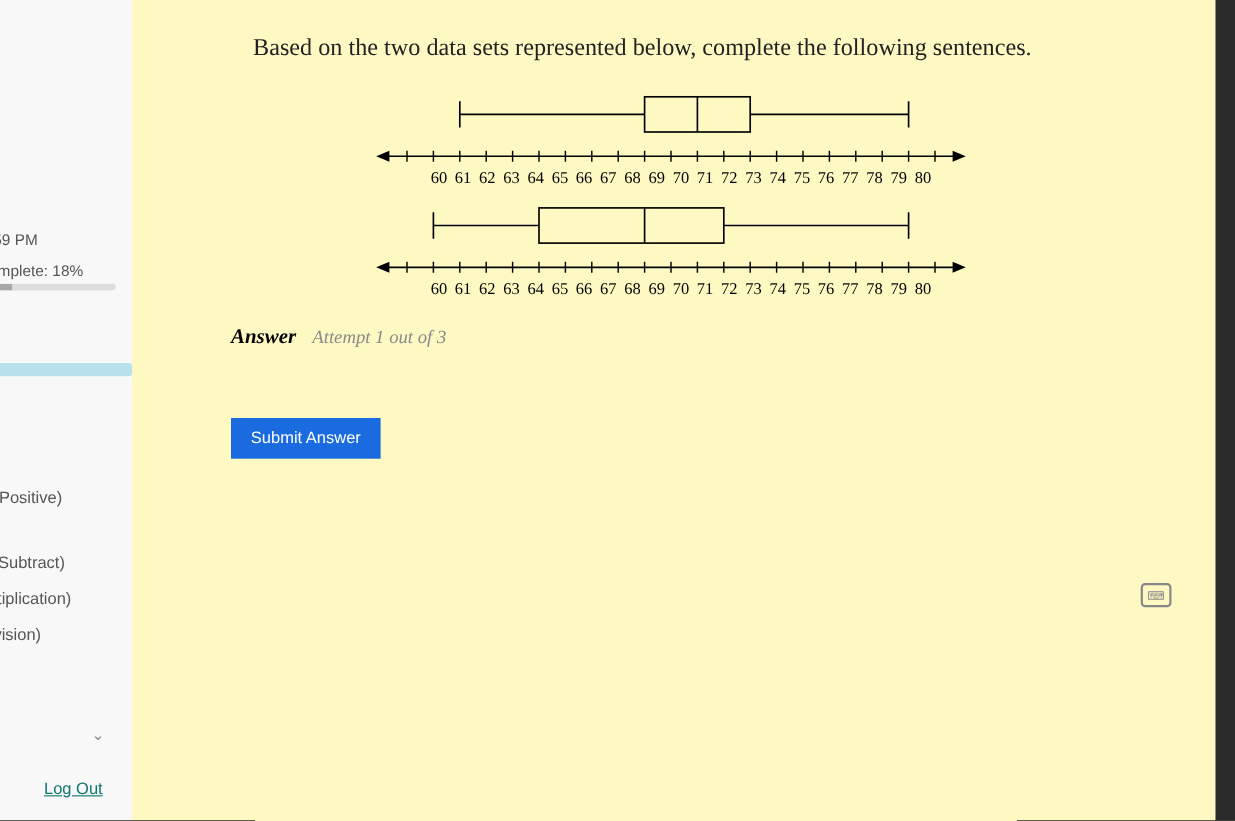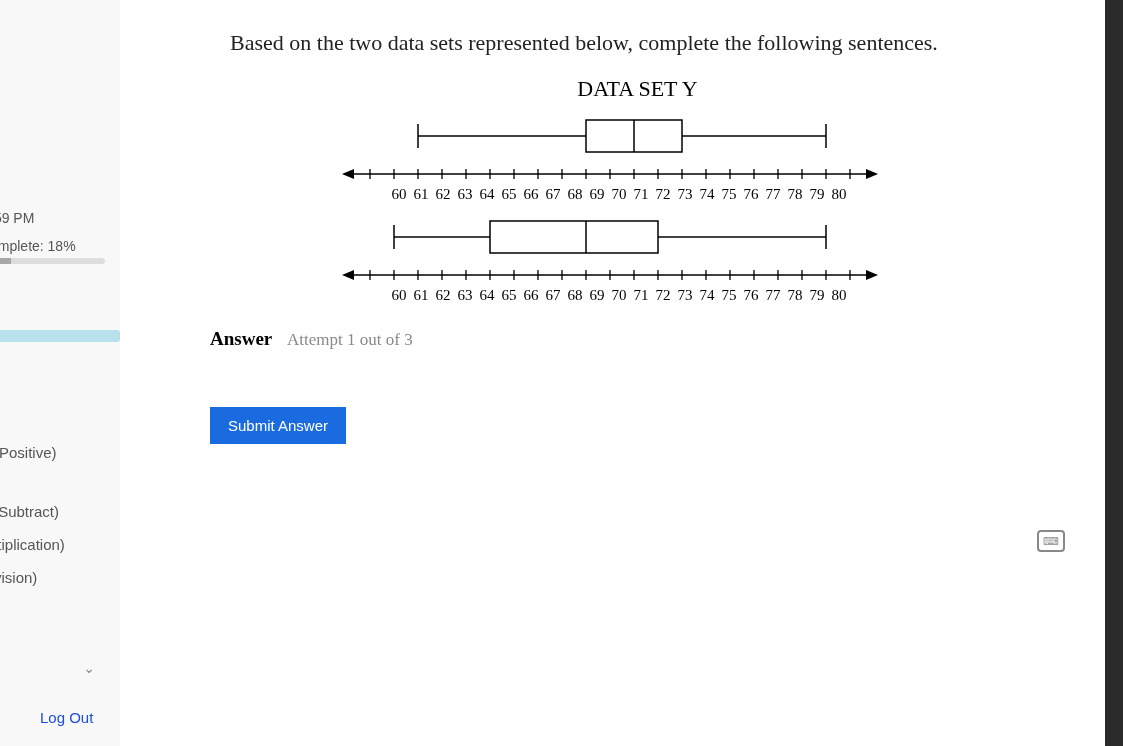--- a/index.html
+++ b/index.html
@@ -1,44 +1,44 @@
 <!DOCTYPE html>
 <html><head>
 <meta charset="utf-8">
 <style>
   * { box-sizing: border-box; }
   html, body { margin:0; padding:0; font-family: Georgia, 'Times New Roman', serif; background:#2a2a2a; }
   .screen { width:1123px; height:746px; position:relative; background:#2a2a2a; overflow:hidden; }
-  .main-panel { position:absolute; left:120px; top:0; right:18px; bottom:0; background:#ffffff; padding:20px 40px 20px 90px; }
+  .main-panel { position:absolute; left:120px; top:0; right:18px; bottom:0; background:#fef9c3; padding:20px 40px 20px 90px; }
   
   .sidebar { position:absolute; left:0; top:0; width:120px; height:746px; background:#f8f8f8; color:#444; font-family: Arial, Helvetica, sans-serif; }
   .sidebar .time { position:absolute; top:210px; left:-10px; font-size:14px; color:#555; }
   .sidebar .complete { position:absolute; top:238px; left:-10px; font-size:14px; color:#555; }
   .sidebar .bar { position:absolute; top:258px; left:-10px; width:115px; height:6px; background:#ddd; border-radius:3px; overflow:hidden; }
   .sidebar .bar .fill { height:100%; background:#a7a7a7; }
   .sidebar .items { position:absolute; top:330px; left:-10px; right:0; }
   .sidebar .item { font-size:15px; color:#555; padding:6px 4px; margin-bottom:4px; }
   .sidebar .item.active { background:#b9e1ec; border-radius:3px; }
-  .sidebar .logout { position:absolute; bottom:20px; left:40px; font-size:15px; color:#1d4ed8; font-family: Arial, sans-serif; }
+  .sidebar .logout { position:absolute; bottom:20px; left:40px; font-size:15px; color:#0f766e; font-family: Arial, sans-serif; text-decoration: underline; }
   .sidebar .caret { position:absolute; bottom:70px; right:25px; font-size:14px; color:#888; }
 
   .question-text { font-size:22px; color:#222; margin:10px 0 20px 20px; }
   .dataset-title { font-size:22px; text-align:center; margin:4px 0 6px 0; font-family: Georgia, serif; }
 
   .plot-wrap { width:540px; margin:0 0 6px 130px; }
   .boxplot svg { display:block; }
   .axis svg { display:block; }
   .axis-labels { display:flex; justify-content:flex-end; font-size:15px; font-family: Georgia, serif; width:480px; margin-left:30px; }
   .axis-labels span { width:22px; text-align:center; }
 
-  .answer-head { font-size:19px; margin:24px 0 40px 0; }
+  .answer-head { font-size:19px; margin:24px 0 26px 0;font-style:italic; }
   .answer-head .attempt { color:#8a8a8a; font-size:17px; margin-left:10px; }
   .sentence { font-size:21px; line-height:2.0; color:#222; }
   select.ans { font-size:16px; padding:2px 24px 2px 8px; border:1px solid #bbb; border-radius:3px; background:#fff; appearance:none; font-family:Arial,sans-serif; color:#555; background-image: linear-gradient(45deg, transparent 50%, #666 50%), linear-gradient(135deg, #666 50%, transparent 50%); background-position: right 10px center, right 5px center; background-size:5px 5px,5px 5px; background-repeat:no-repeat; vertical-align:baseline; min-width:100px;}
-  .submit-btn { margin-top:17px; background:#1a6be0; color:#fff; border:none; padding:10px 18px; font-size:15px; font-family: Arial, sans-serif; cursor:pointer; }
+  .submit-btn { margin-top:36px; background:#1a6be0; color:#fff; border:none; padding:10px 18px; font-size:15px; font-family: Arial, sans-serif; cursor:pointer; }
   .keypad { position:absolute; right:40px; top:530px; width:28px; height:22px; border:2px solid #888; border-radius:4px; display:flex; align-items:center; justify-content:center; font-size:11px; color:#888; font-family:Arial,sans-serif; }
 </style>
 </head>
 <body>
 
 <div class="screen">
 
   <div class="sidebar">
     <div class="time">:59 PM</div>
     <div class="complete">omplete: 18%</div>
@@ -53,21 +53,20 @@
       <div class="item">ltiplication)</div>
       <div class="item">vision)</div>
     </div>
     <div class="caret">⌄</div>
     <div class="logout">Log Out</div>
   </div>
 
   <div class="main-panel">
     <div class="question-text">Based on the two data sets represented below, complete the following sentences.</div>
 
-    <div class="dataset-title">DATA SET Y</div>
     <div class="plot-wrap">
       <div class="boxplot" id="box-0">
           <svg width="540" height="56">
     <line x1="78" y1="28" x2="246" y2="28" stroke="#000" stroke-width="1.5"></line>
     <line x1="342" y1="28" x2="486" y2="28" stroke="#000" stroke-width="1.5"></line>
     <line x1="78" y1="16" x2="78" y2="40" stroke="#000" stroke-width="1.5"></line>
     <line x1="486" y1="16" x2="486" y2="40" stroke="#000" stroke-width="1.5"></line>
     <rect x="246" y="12" width="96" height="32" fill="none" stroke="#000" stroke-width="1.5"></rect>
     <line x1="294" y1="12" x2="294" y2="44" stroke="#000" stroke-width="1.5"></line>
   </svg>

